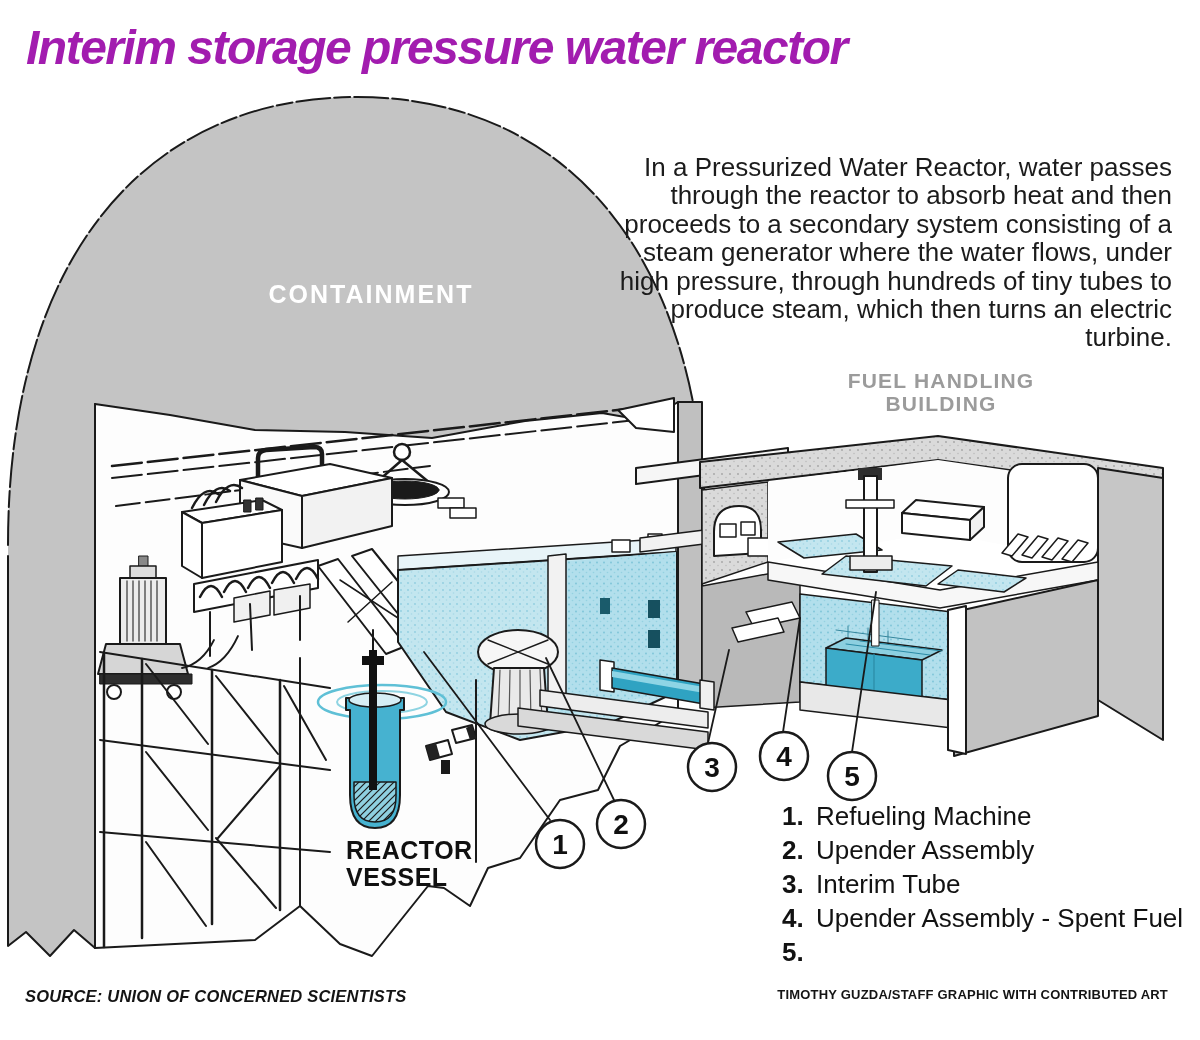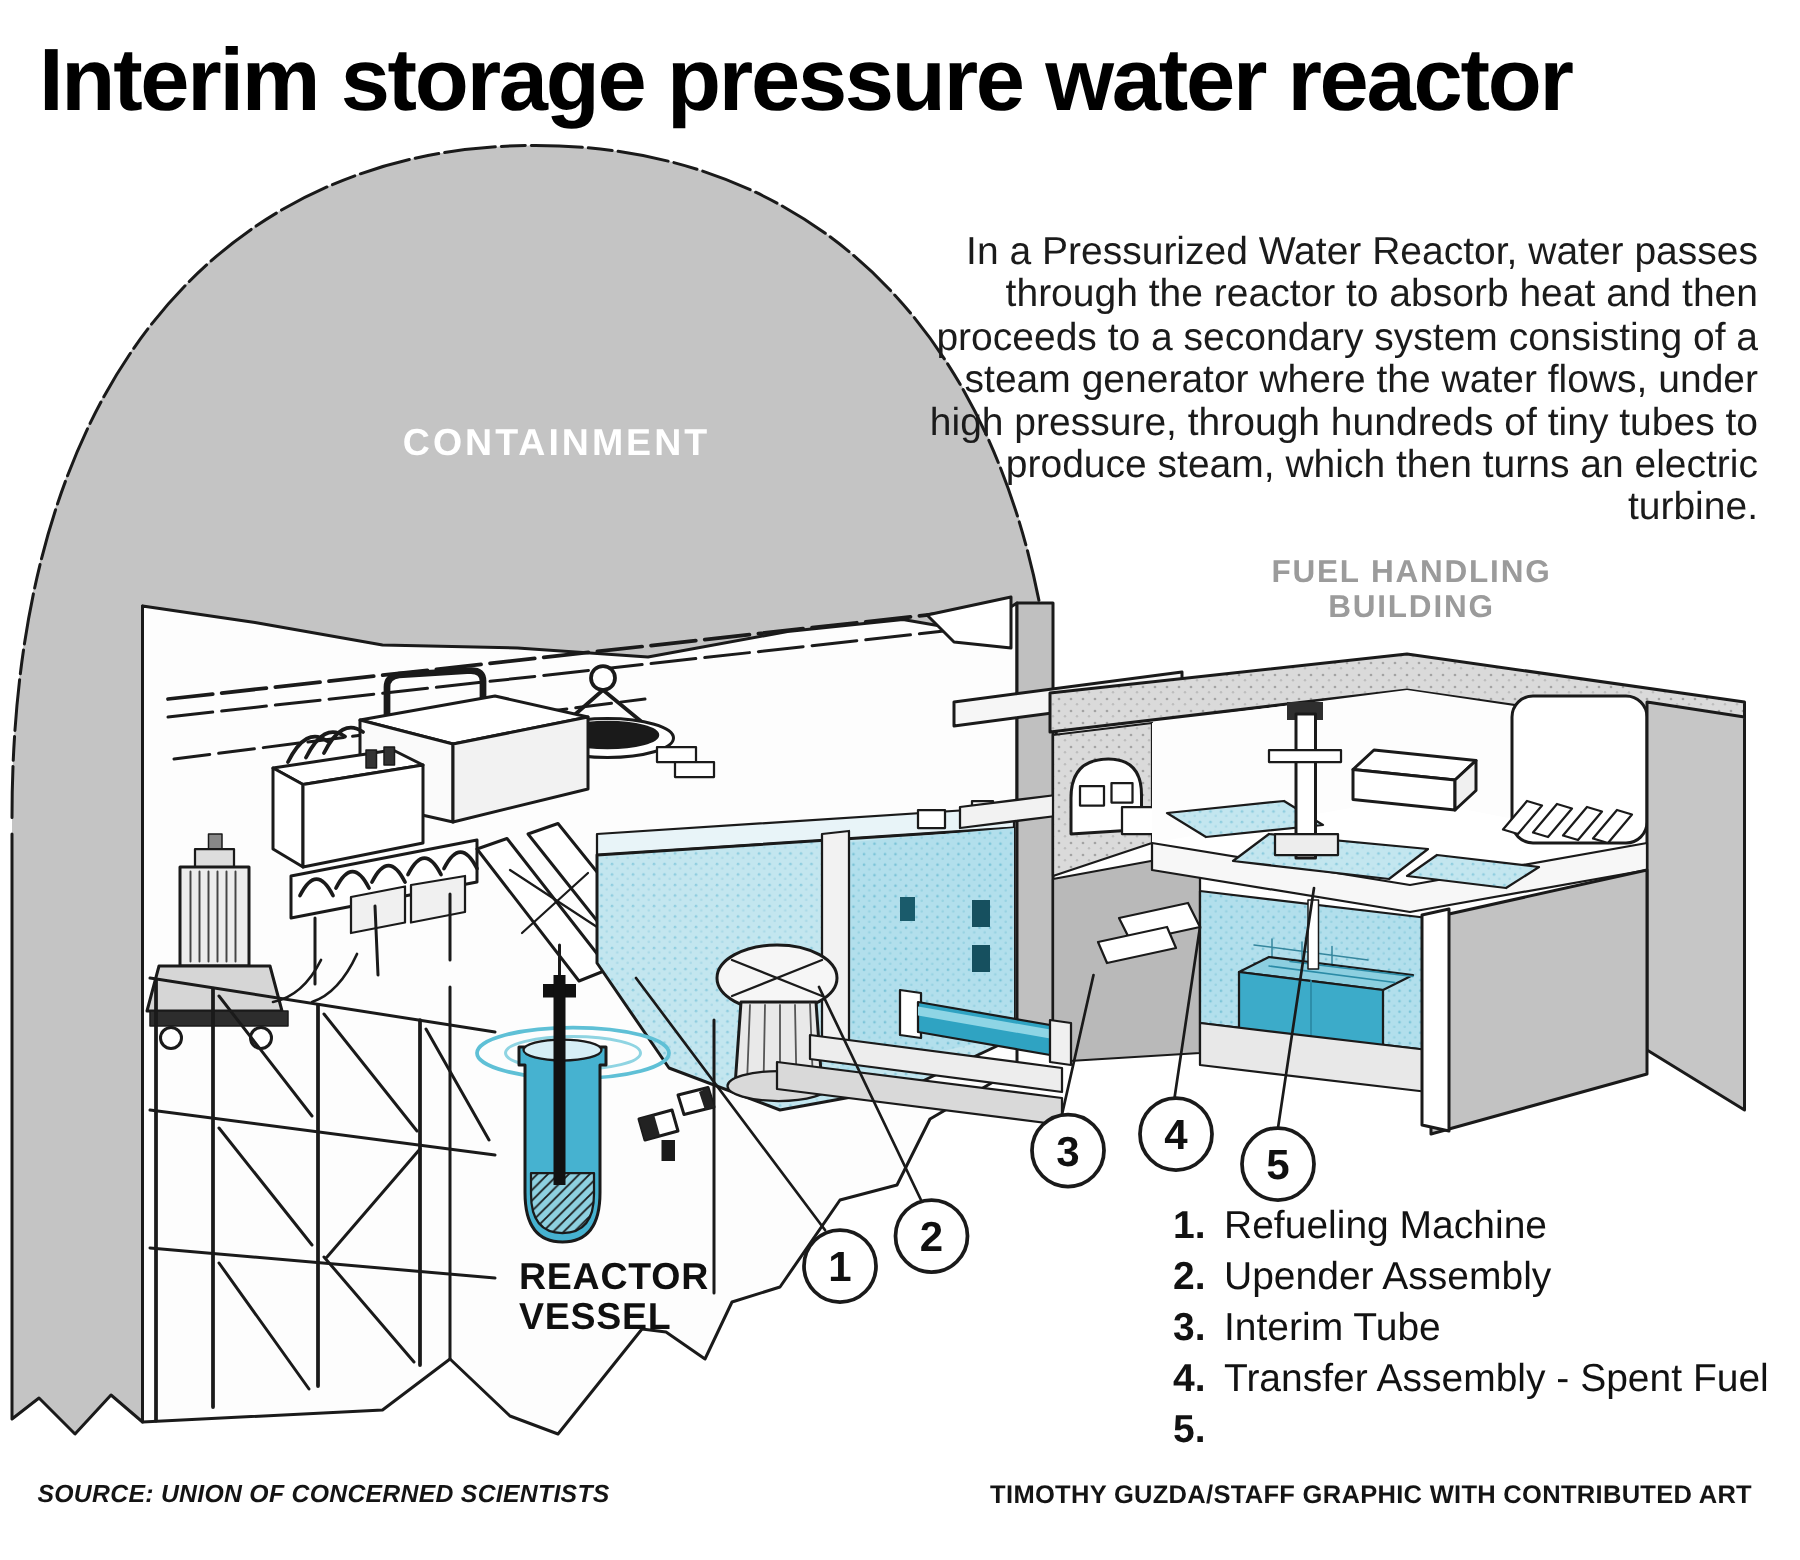--- a/index.html
+++ b/index.html
@@ -1,31 +1,31 @@
 <!DOCTYPE html>
 <html><head>
 <meta charset="utf-8">
 <style>
   html,body{margin:0;padding:0;background:#fff;}
   .page{position:relative;width:1200px;height:1040px;background:#ffffff;overflow:hidden;
         font-family:"Liberation Sans",sans-serif;}
   .art{position:absolute;left:0;top:0;width:1200px;height:1040px;}
-  .title-line{position:absolute;color:#000000;font-weight:700;font-size:59px;
-              letter-spacing:-1.5px;white-space:nowrap;line-height:1;}
+  .title-line{position:absolute;color:#a21caf;font-weight:700;font-size:48px;
+              letter-spacing:-1.5px;white-space:nowrap;line-height:1;font-style:italic;}
   .title-1{left:26px;top:24px;}
   .title-2{right:44px;top:92px;}
   .intro{position:absolute;top:153px;right:28px;width:572px;text-align:right;
          font-size:26px;line-height:28.4px;color:#1b1b1b;font-weight:400;}
   .legend{position:absolute;left:782px;top:801px;}
   .legend-row{display:flex;align-items:baseline;height:34px;font-size:26px;color:#121212;}
   .legend-num{font-weight:700;width:34px;flex:none;}
   .legend-label{font-weight:400;white-space:nowrap;}
   .footer-src{position:absolute;left:25px;top:987px;font-size:16.5px;font-weight:700;
               color:#141414;letter-spacing:0.2px;font-style:italic;}
-  .footer-credit{position:absolute;right:32px;top:987px;font-size:17px;font-weight:700;
+  .footer-credit{position:absolute;right:32px;top:987px;font-size:13px;font-weight:700;
               color:#141414;letter-spacing:0.2px;}
   svg text{font-family:"Liberation Sans",sans-serif;}
   .lbl-containment{font-size:25px;font-weight:700;fill:#ffffff;letter-spacing:2px;}
   .lbl-fhb{font-size:21px;font-weight:700;fill:#9b9b9b;letter-spacing:1.2px;}
   .lbl-rv{font-size:25px;font-weight:700;fill:#101010;letter-spacing:0.5px;}
   .callout-num{font-size:28px;font-weight:700;fill:#101010;}
 </style>
 </head>
 <body>
 
@@ -279,21 +279,21 @@
   <div class="legend-row">
     <span class="legend-num">2.</span>
     <span class="legend-label">Upender Assembly</span>
   </div>
   <div class="legend-row">
     <span class="legend-num">3.</span>
     <span class="legend-label">Interim Tube</span>
   </div>
   <div class="legend-row">
     <span class="legend-num">4.</span>
-    <span class="legend-label">Transfer Assembly - Spent Fuel</span>
+    <span class="legend-label">Upender Assembly - Spent Fuel</span>
   </div>
   <div class="legend-row">
     <span class="legend-num">5.</span>
   </div>
 </div>
 
 <div class="footer-src">SOURCE: UNION OF CONCERNED SCIENTISTS</div>
 <div class="footer-credit">TIMOTHY GUZDA/STAFF GRAPHIC WITH CONTRIBUTED ART</div>
 
 </div>

